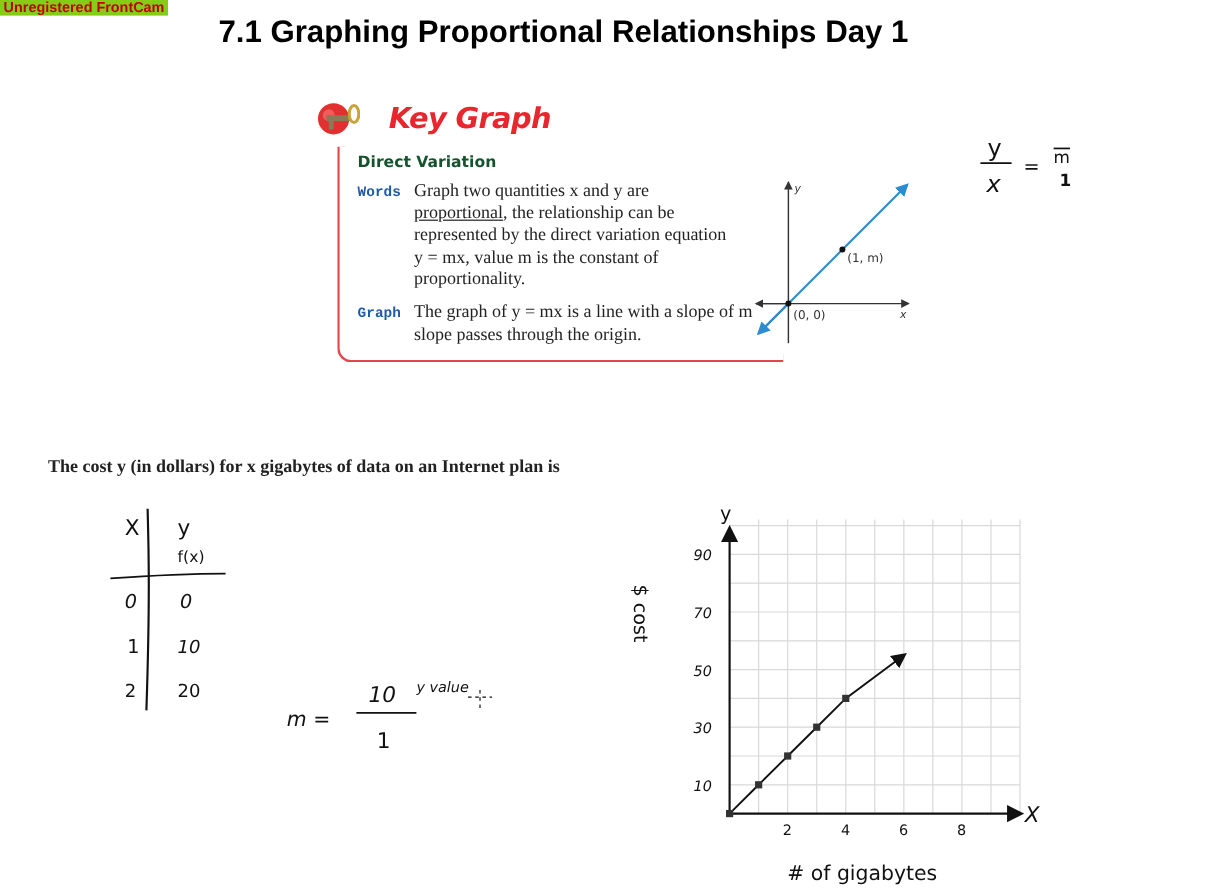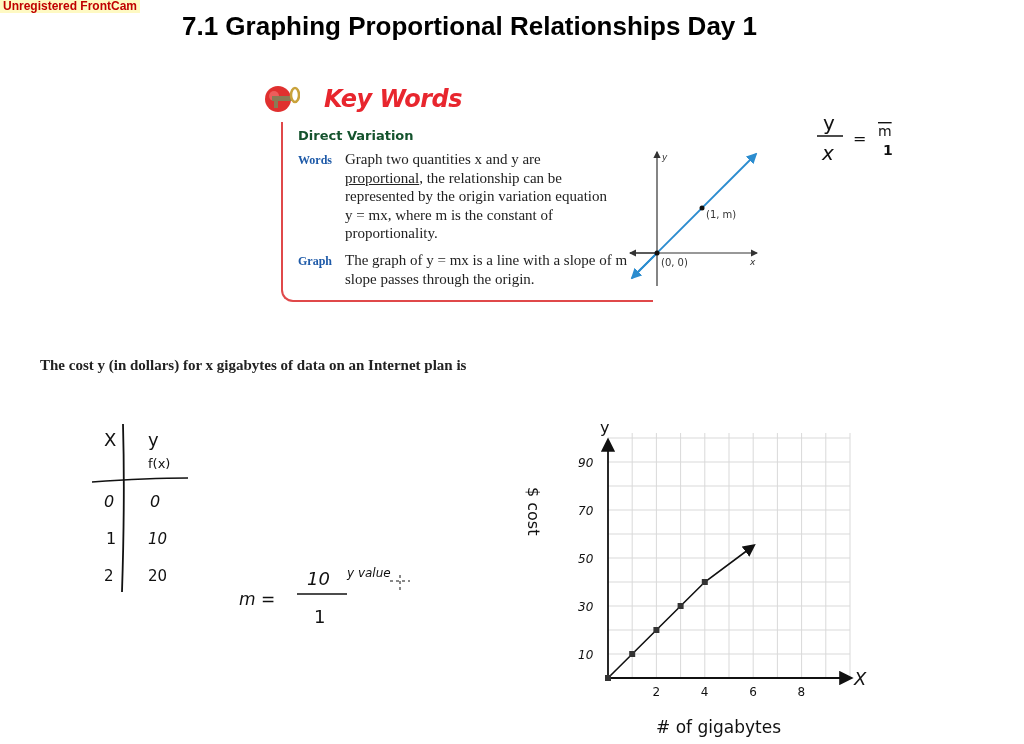--- a/index.html
+++ b/index.html
@@ -1,55 +1,55 @@
 <!DOCTYPE html>
 <html><head>
 <meta charset="utf-8">
 <style>
   html, body { margin:0; padding:0; }
   body { width:1024px; height:744px; background:#ffffff; position:relative; overflow:hidden; font-family:"Liberation Sans", sans-serif; }
   .abs { position:absolute; }
-  .watermark { left:0; top:0; background:#fef9c3; color:#c00000; font-family:"Liberation Sans", sans-serif; font-weight:bold; font-size:12px; padding:0 3px; line-height:13px; }
+  .watermark { left:0; top:0; background:#84cc16; color:#c00000; font-family:"Liberation Sans", sans-serif; font-weight:bold; font-size:12px; padding:0 3px; line-height:13px; }
   .title { left:182px; top:11px; font-family:"Liberation Sans", sans-serif; font-weight:bold; font-size:26px; color:#000; }
   .key-logo { left:264px; top:85px; width:36px; height:28px; }
   .key-idea { left:324px; top:85px; font-family:"DejaVu Sans", sans-serif; font-weight:bold; font-style:italic; color:#e8262e; font-size:24px; letter-spacing:-0.5px; }
   .box { left:281px; top:122px; width:370px; height:178px; border-left:2px solid #e0484a; border-bottom:2px solid #e0484a; border-bottom-left-radius:12px; }
   .box-heading { left:298px; top:128px; font-family:"DejaVu Sans", sans-serif; font-weight:bold; font-size:13px; color:#14532d; }
-  .lbl-blue { font-family:Liberation Serif, serif; font-weight:bold; font-size:12px; color:#1e5aa8; }
+  .lbl-blue { font-family:Liberation Mono, monospace; font-weight:bold; font-size:12px; color:#1e5aa8; }
   .serif { font-family:"Liberation Serif", serif; font-size:15px; color:#222; line-height:18.5px; }
   .words-label { left:298px; top:153px; }
   .words-text { left:345px; top:150px; width:270px; }
   .graph-label { left:298px; top:254px;text-align:center; }
   .graph-text { left:345px; top:251px; width:290px; }
   .uline { text-decoration:underline;text-align:right; }
-  .problem { left:40px; top:356px; width:480px; font-family:"Liberation Serif", serif; font-weight:bold; font-size:15px; line-height:19px; color:#222; }
+  .problem { left:40px; top:380px; width:480px; font-family:"Liberation Serif", serif; font-weight:bold; font-size:15px; line-height:19px; color:#222; }
   svg text { font-family:"DejaVu Sans", sans-serif; }
 </style>
 </head>
 <body>
 
 <div class="abs watermark">Unregistered FrontCam</div>
 <div class="abs title">7.1 Graphing Proportional Relationships Day 1</div>
 
 <svg class="abs key-logo" viewBox="0 0 36 28">
   <circle cx="14" cy="14" r="13" fill="#e0302f"></circle>
   <circle cx="10" cy="11" r="5" fill="#f57c7a" opacity="0.6"></circle>
   <rect x="8" y="11" width="20" height="5" fill="#8a7a55"></rect>
   <rect x="10" y="15" width="4" height="8" fill="#8a7a55"></rect>
   <ellipse cx="31" cy="10" rx="4" ry="7" fill="none" stroke="#c9a23a" stroke-width="2.5"></ellipse>
 </svg>
-<div class="abs key-idea">Key Words</div>
+<div class="abs key-idea">Key Graph</div>
 
 <div class="abs box"></div>
 <div class="abs box-heading">Direct Variation</div>
 
 <div class="abs lbl-blue words-label">Words</div>
 <div class="abs serif words-text">
   <span>Graph two quantities x and y are</span>
-  <span class="uline">proportional</span><span>, the relationship can be represented by the origin variation equation y = mx, where m is the constant of proportionality.</span>
+  <span class="uline">proportional</span><span>, the relationship can be represented by the direct variation equation y = mx, value m is the constant of proportionality.</span>
 </div>
 
 <div class="abs lbl-blue graph-label">Graph</div>
 <div class="abs serif graph-text">The graph of y = mx is a line with a slope of m slope passes through the origin.</div>
 
 <svg class="abs" style="left:620px;top:140px;" width="150" height="150">
   <defs>
     <marker id="ah" markerWidth="6" markerHeight="6" refX="5" refY="3" orient="auto">
         <path d="M0,0 L6,3 L0,6 z" fill="#333"></path>
       </marker>

